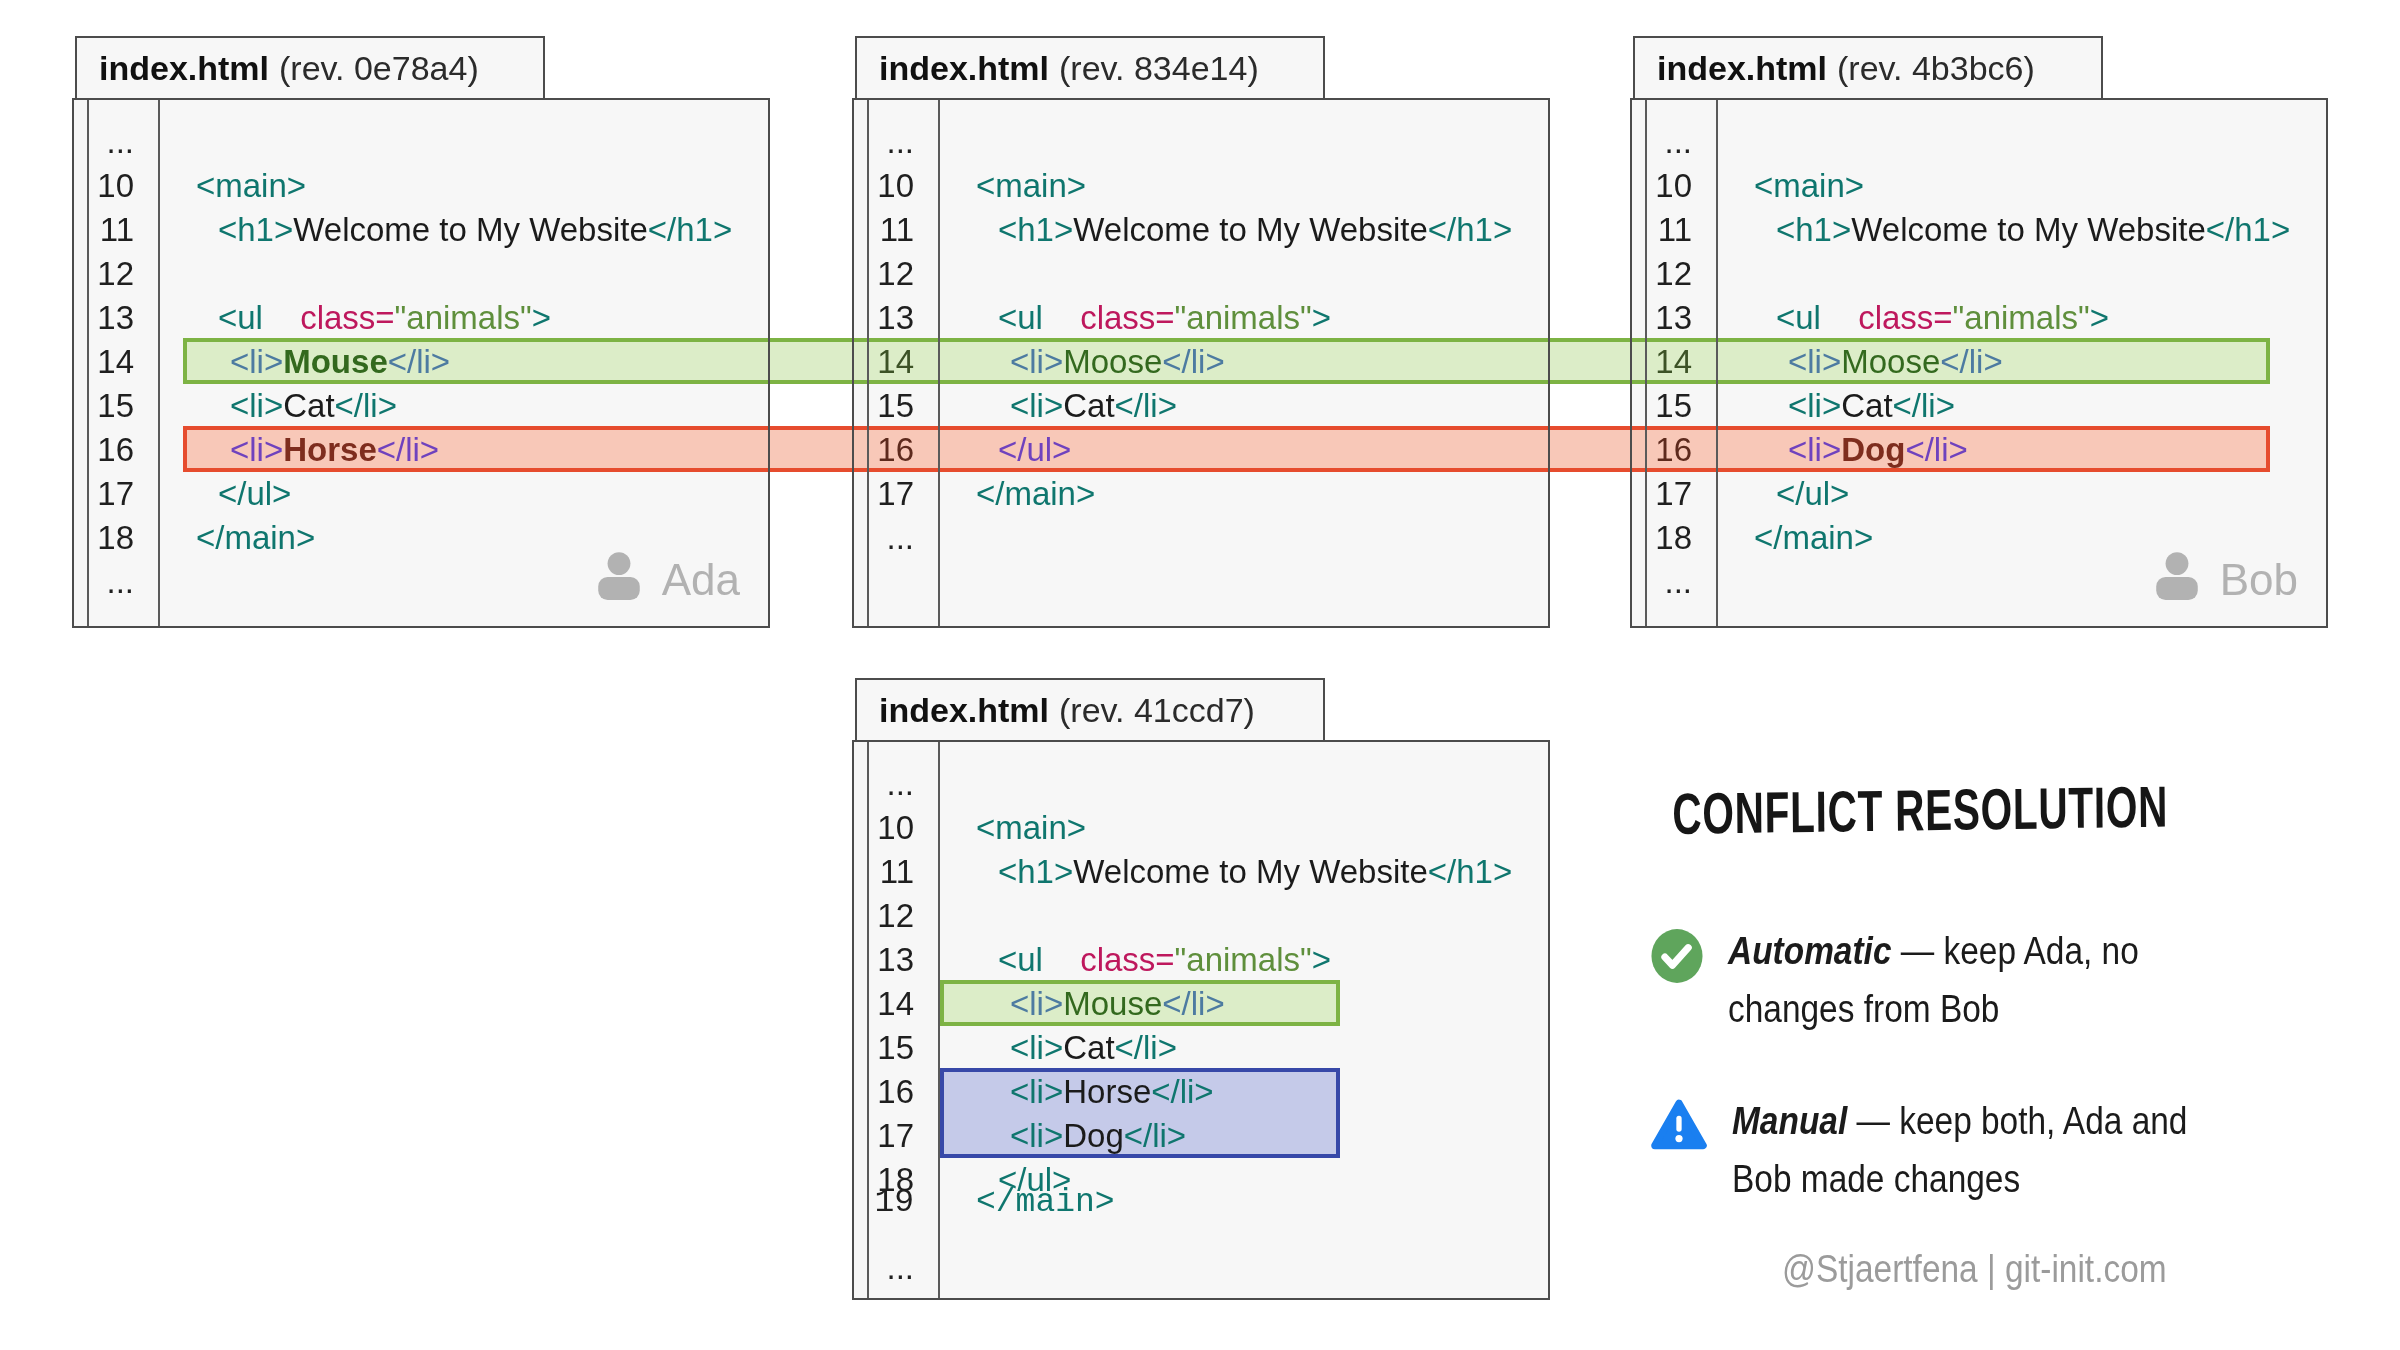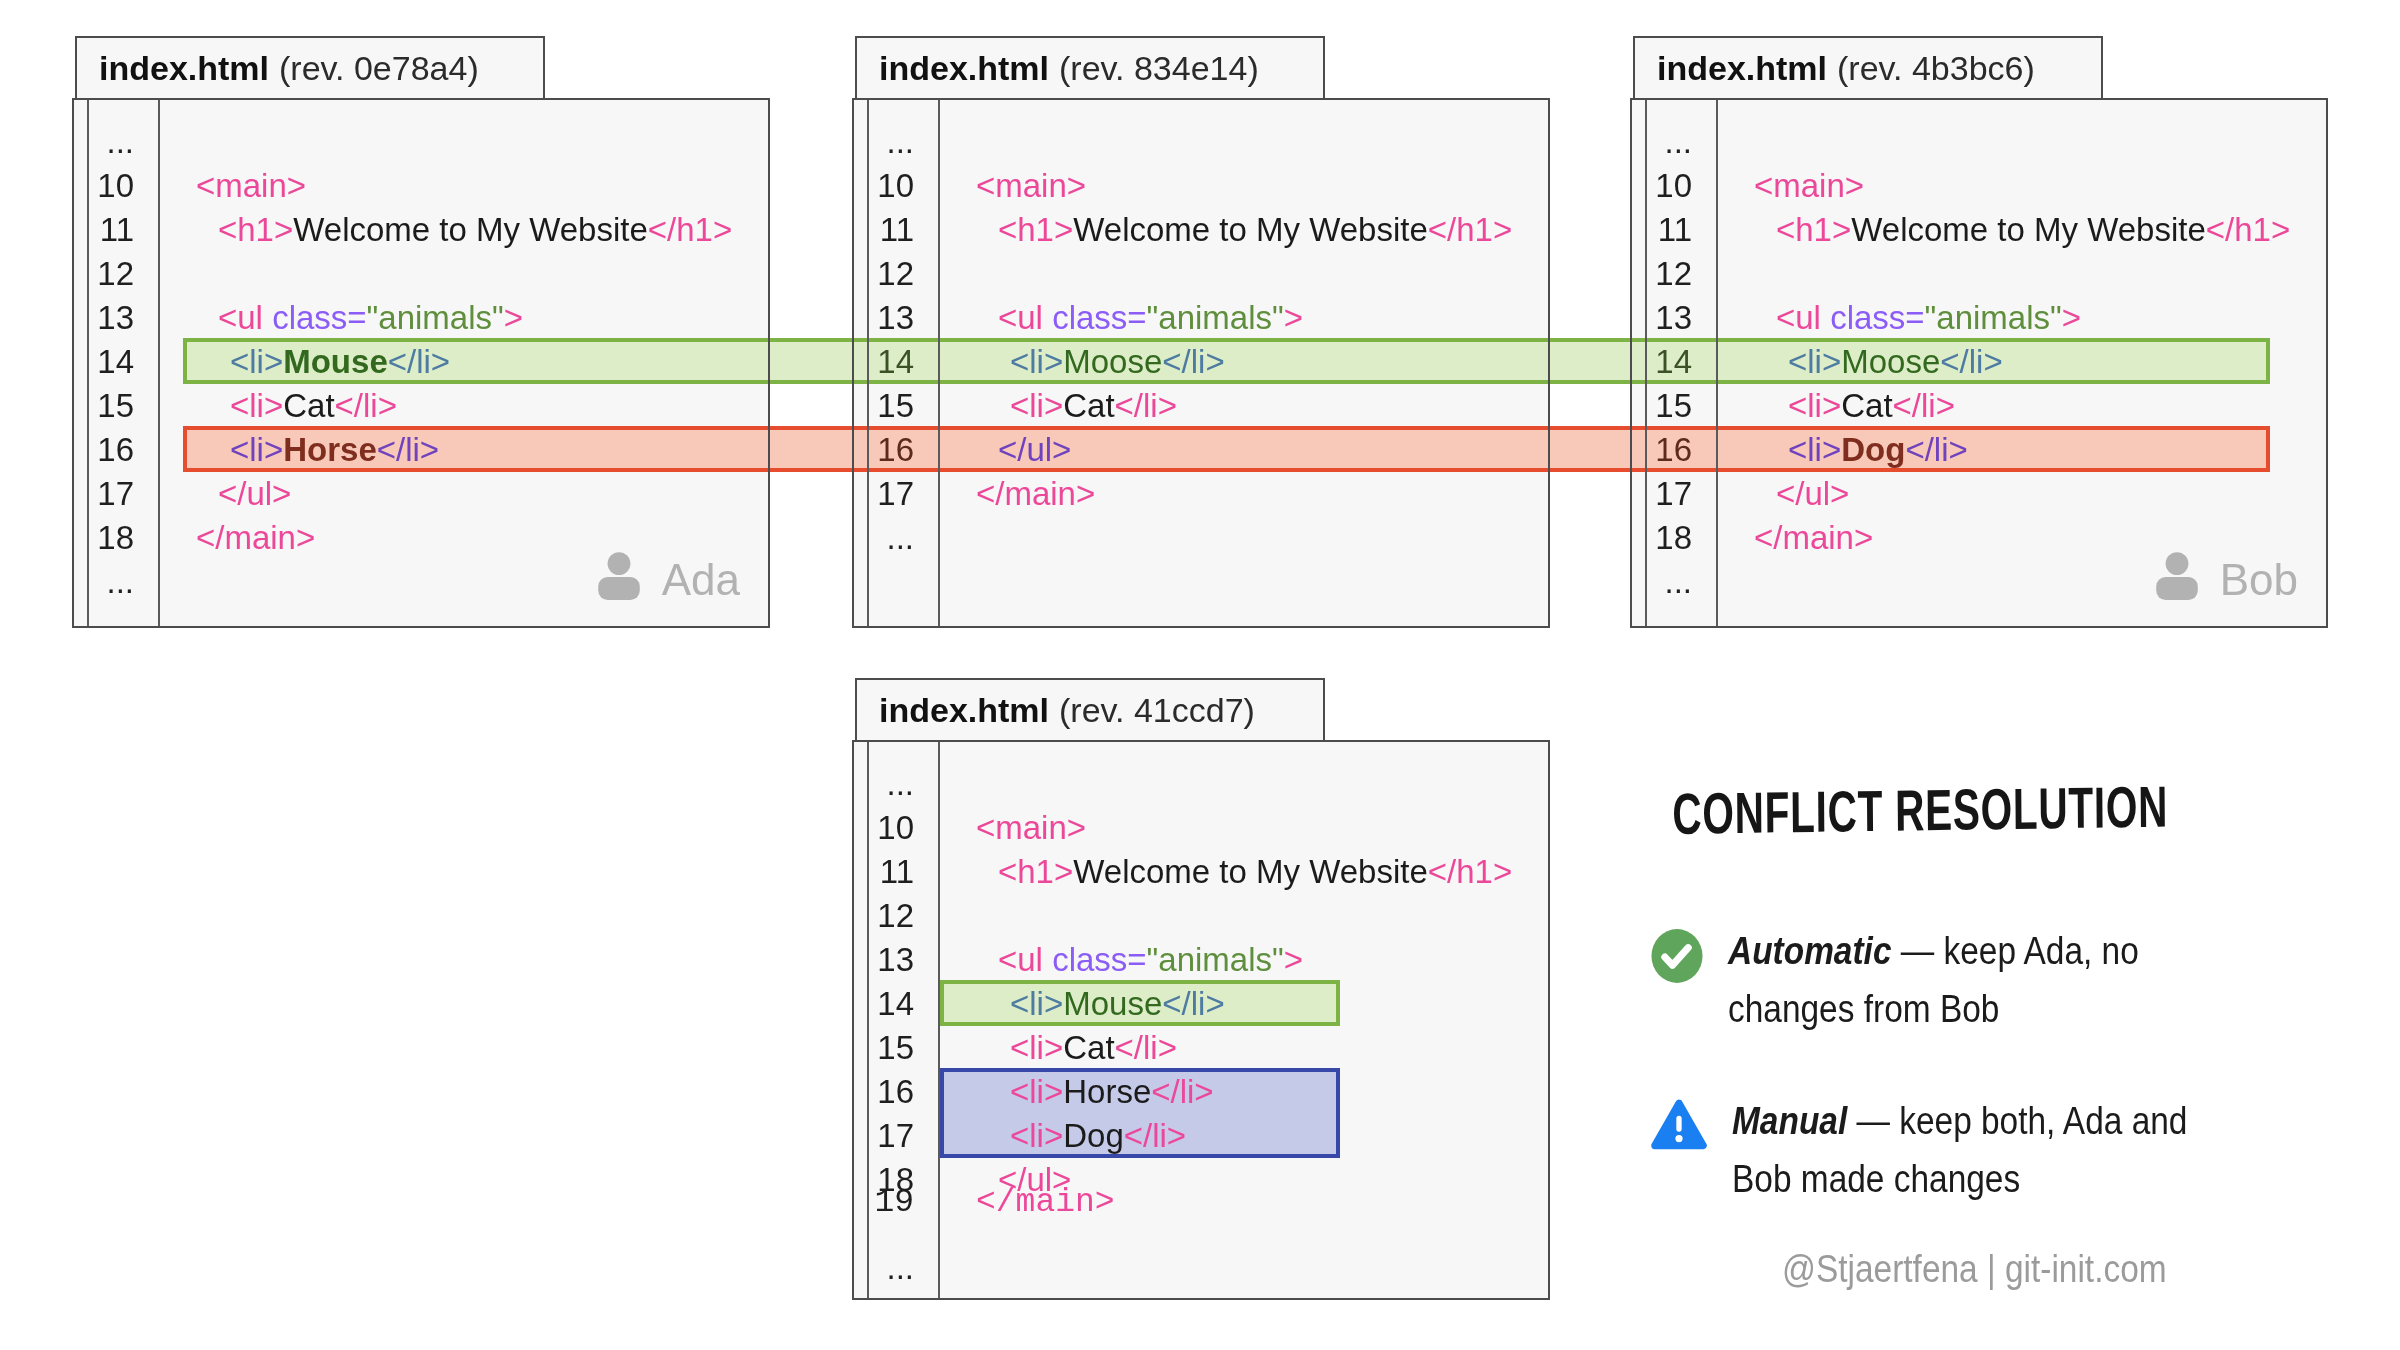--- a/index.html
+++ b/index.html
@@ -26,22 +26,22 @@
   .tab .rev{margin-left:10px;color:#2b2b2b;}
 
   
   .rows{position:absolute;left:0;right:0;top:22px;z-index:3;}
   .row{position:absolute;left:0;right:0;height:44px;line-height:44px;font-size:33px;}
   .row .num{position:absolute;left:0;width:70px;text-align:right;padding-right:8px;
             box-sizing:border-box;color:#1f1f1f;}
   .row .num.tint-green{color:#3c5226;}
   .row .num.tint-red{color:#5d2a1d;}
   .row .code{position:absolute;left:0;right:4px;white-space:nowrap;}
-  .seg-tag{color:#ec4899;margin-top:32px;}
-  .seg-attr{color:#8b5cf6;}
+  .seg-tag{color:#0f766e;margin-top:32px;}
+  .seg-attr{color:#be185d;margin-left:28px;}
   .seg-val{color:#5f8f3c;}
   .seg-txt{color:#1b1b1b;}
   .seg-gtag{color:#4d7ba1;}
   .seg-gtxt{color:#33691e;}
   .seg-gtxtb{color:#33691e;font-weight:700;}
   .seg-rtag{color:#6f42be;}
   .seg-rtxtb{color:#7e2d1e;font-weight:700;}
 
   
   .band{position:absolute;left:183px;width:2087px;height:46px;box-sizing:border-box;z-index:1;}

